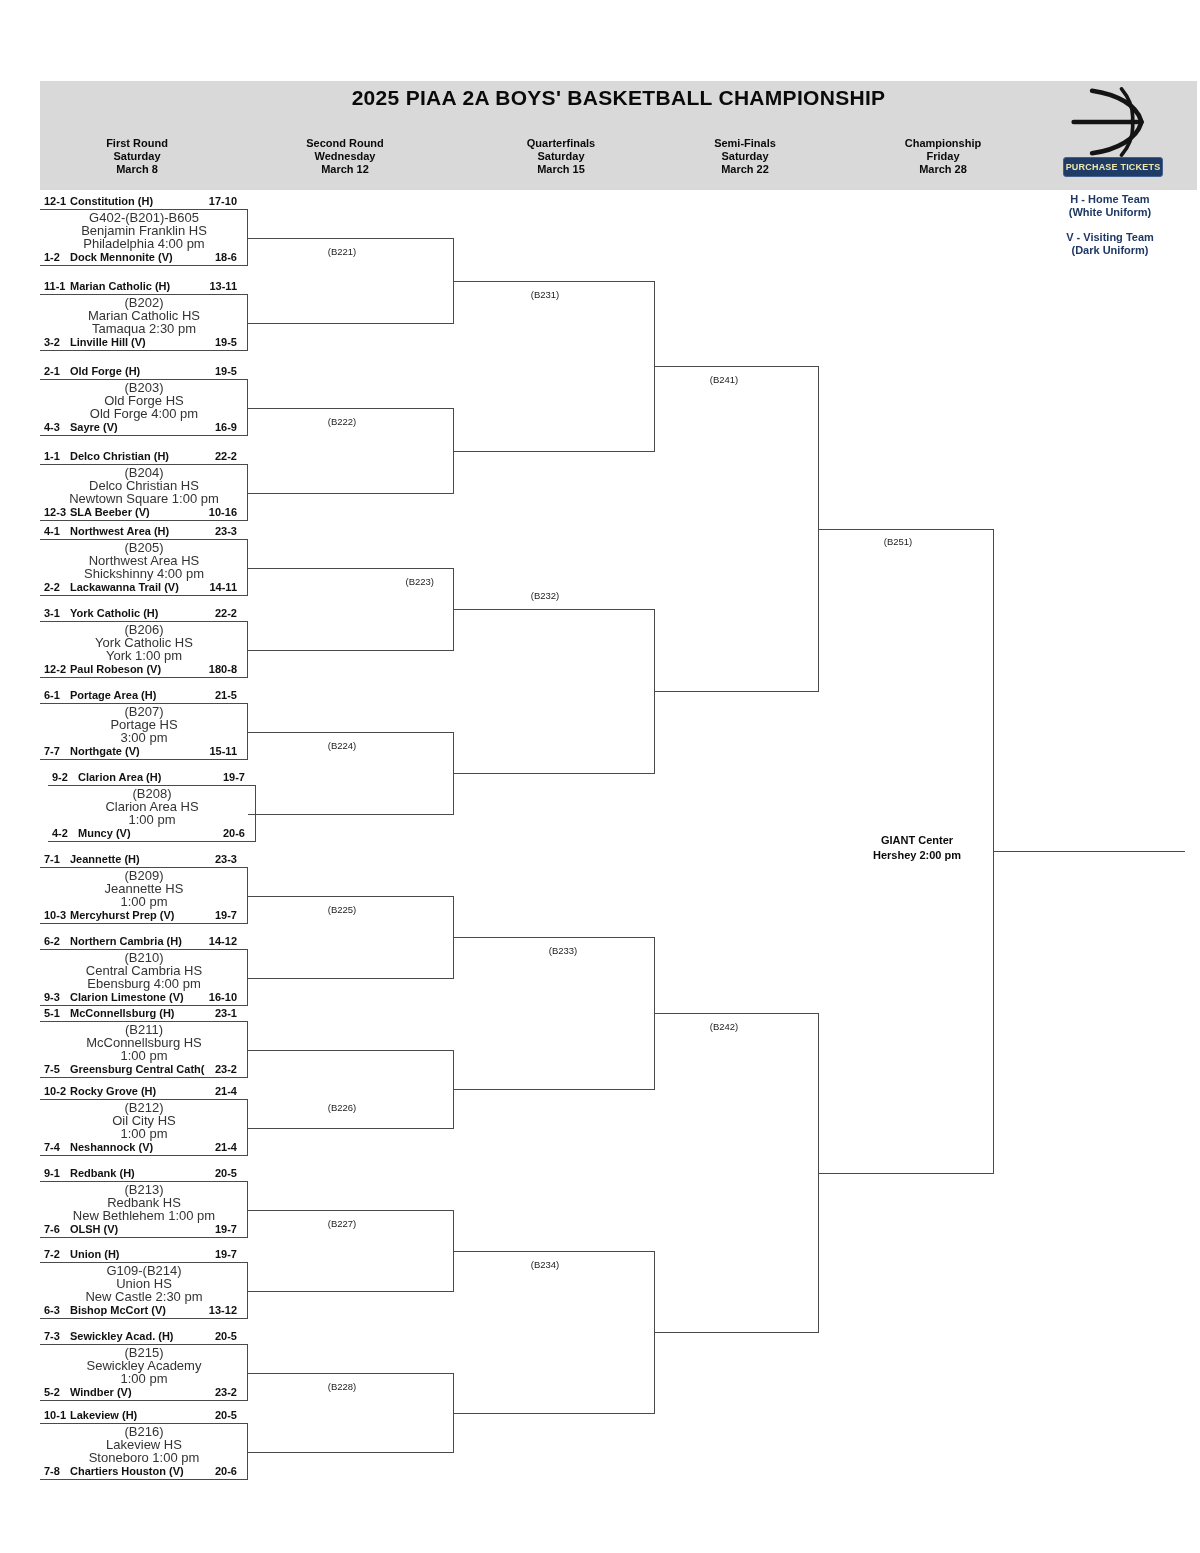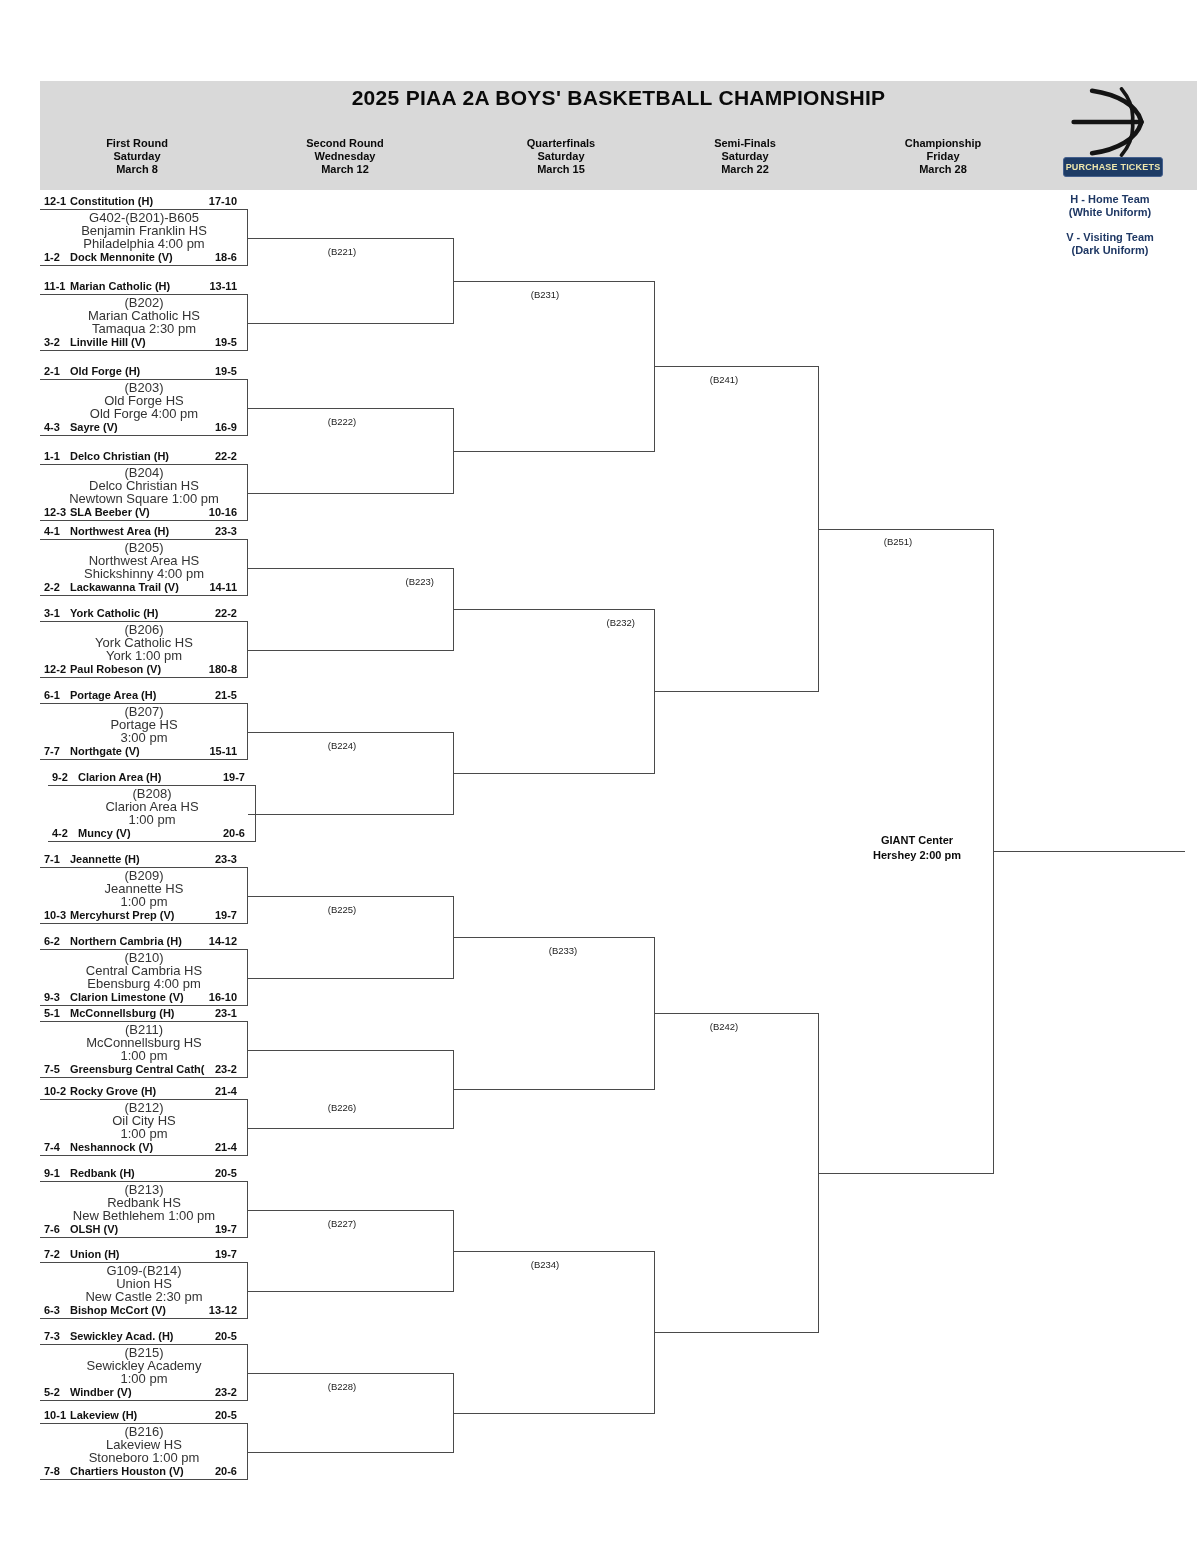--- a/index.html
+++ b/index.html
@@ -428,21 +428,21 @@
     <div class="bl" style="left: 248px; top: 1373px; width: 205px; height: 1px;"></div>
     <div class="bl" style="left: 248px; top: 1452px; width: 205px; height: 1px;"></div>
     <div class="bl" style="left: 453px; top: 1373px; width: 1px; height: 80px;"></div>
     <div class="bl" style="left: 453px; top: 1413px; width: 201px; height: 1px;"></div>
     <div class="rlabel" style="left: 250px; top: 1381px; width: 184px;">(B228)</div>
     <div class="bl" style="left: 654px; top: 281px; width: 1px; height: 171px;"></div>
     <div class="bl" style="left: 654px; top: 366px; width: 164px; height: 1px;"></div>
     <div class="rlabel" style="left: 455px; top: 289px; width: 180px;">(B231)</div>
     <div class="bl" style="left: 654px; top: 609px; width: 1px; height: 165px;"></div>
     <div class="bl" style="left: 654px; top: 691px; width: 164px; height: 1px;"></div>
-    <div class="rlabel" style="left: 455px; top: 617px; width: 180px; text-align: right;">(B232)</div>
+    <div class="rlabel" style="left: 455px; top: 590px; width: 180px;">(B232)</div>
     <div class="bl" style="left: 654px; top: 937px; width: 1px; height: 153px;"></div>
     <div class="bl" style="left: 654px; top: 1013px; width: 164px; height: 1px;"></div>
     <div class="rlabel" style="left: 455px; top: 945px; width: 180px; padding-left: 36px;">(B233)</div>
     <div class="bl" style="left: 654px; top: 1251px; width: 1px; height: 163px;"></div>
     <div class="bl" style="left: 654px; top: 1332px; width: 164px; height: 1px;"></div>
     <div class="rlabel" style="left: 455px; top: 1259px; width: 180px;">(B234)</div>
     <div class="bl" style="left: 818px; top: 366px; width: 1px; height: 326px;"></div>
     <div class="bl" style="left: 818px; top: 529px; width: 175px; height: 1px;"></div>
     <div class="rlabel" style="left: 656px; top: 374px; width: 136px;">(B241)</div>
     <div class="bl" style="left: 818px; top: 1013px; width: 1px; height: 320px;"></div>

